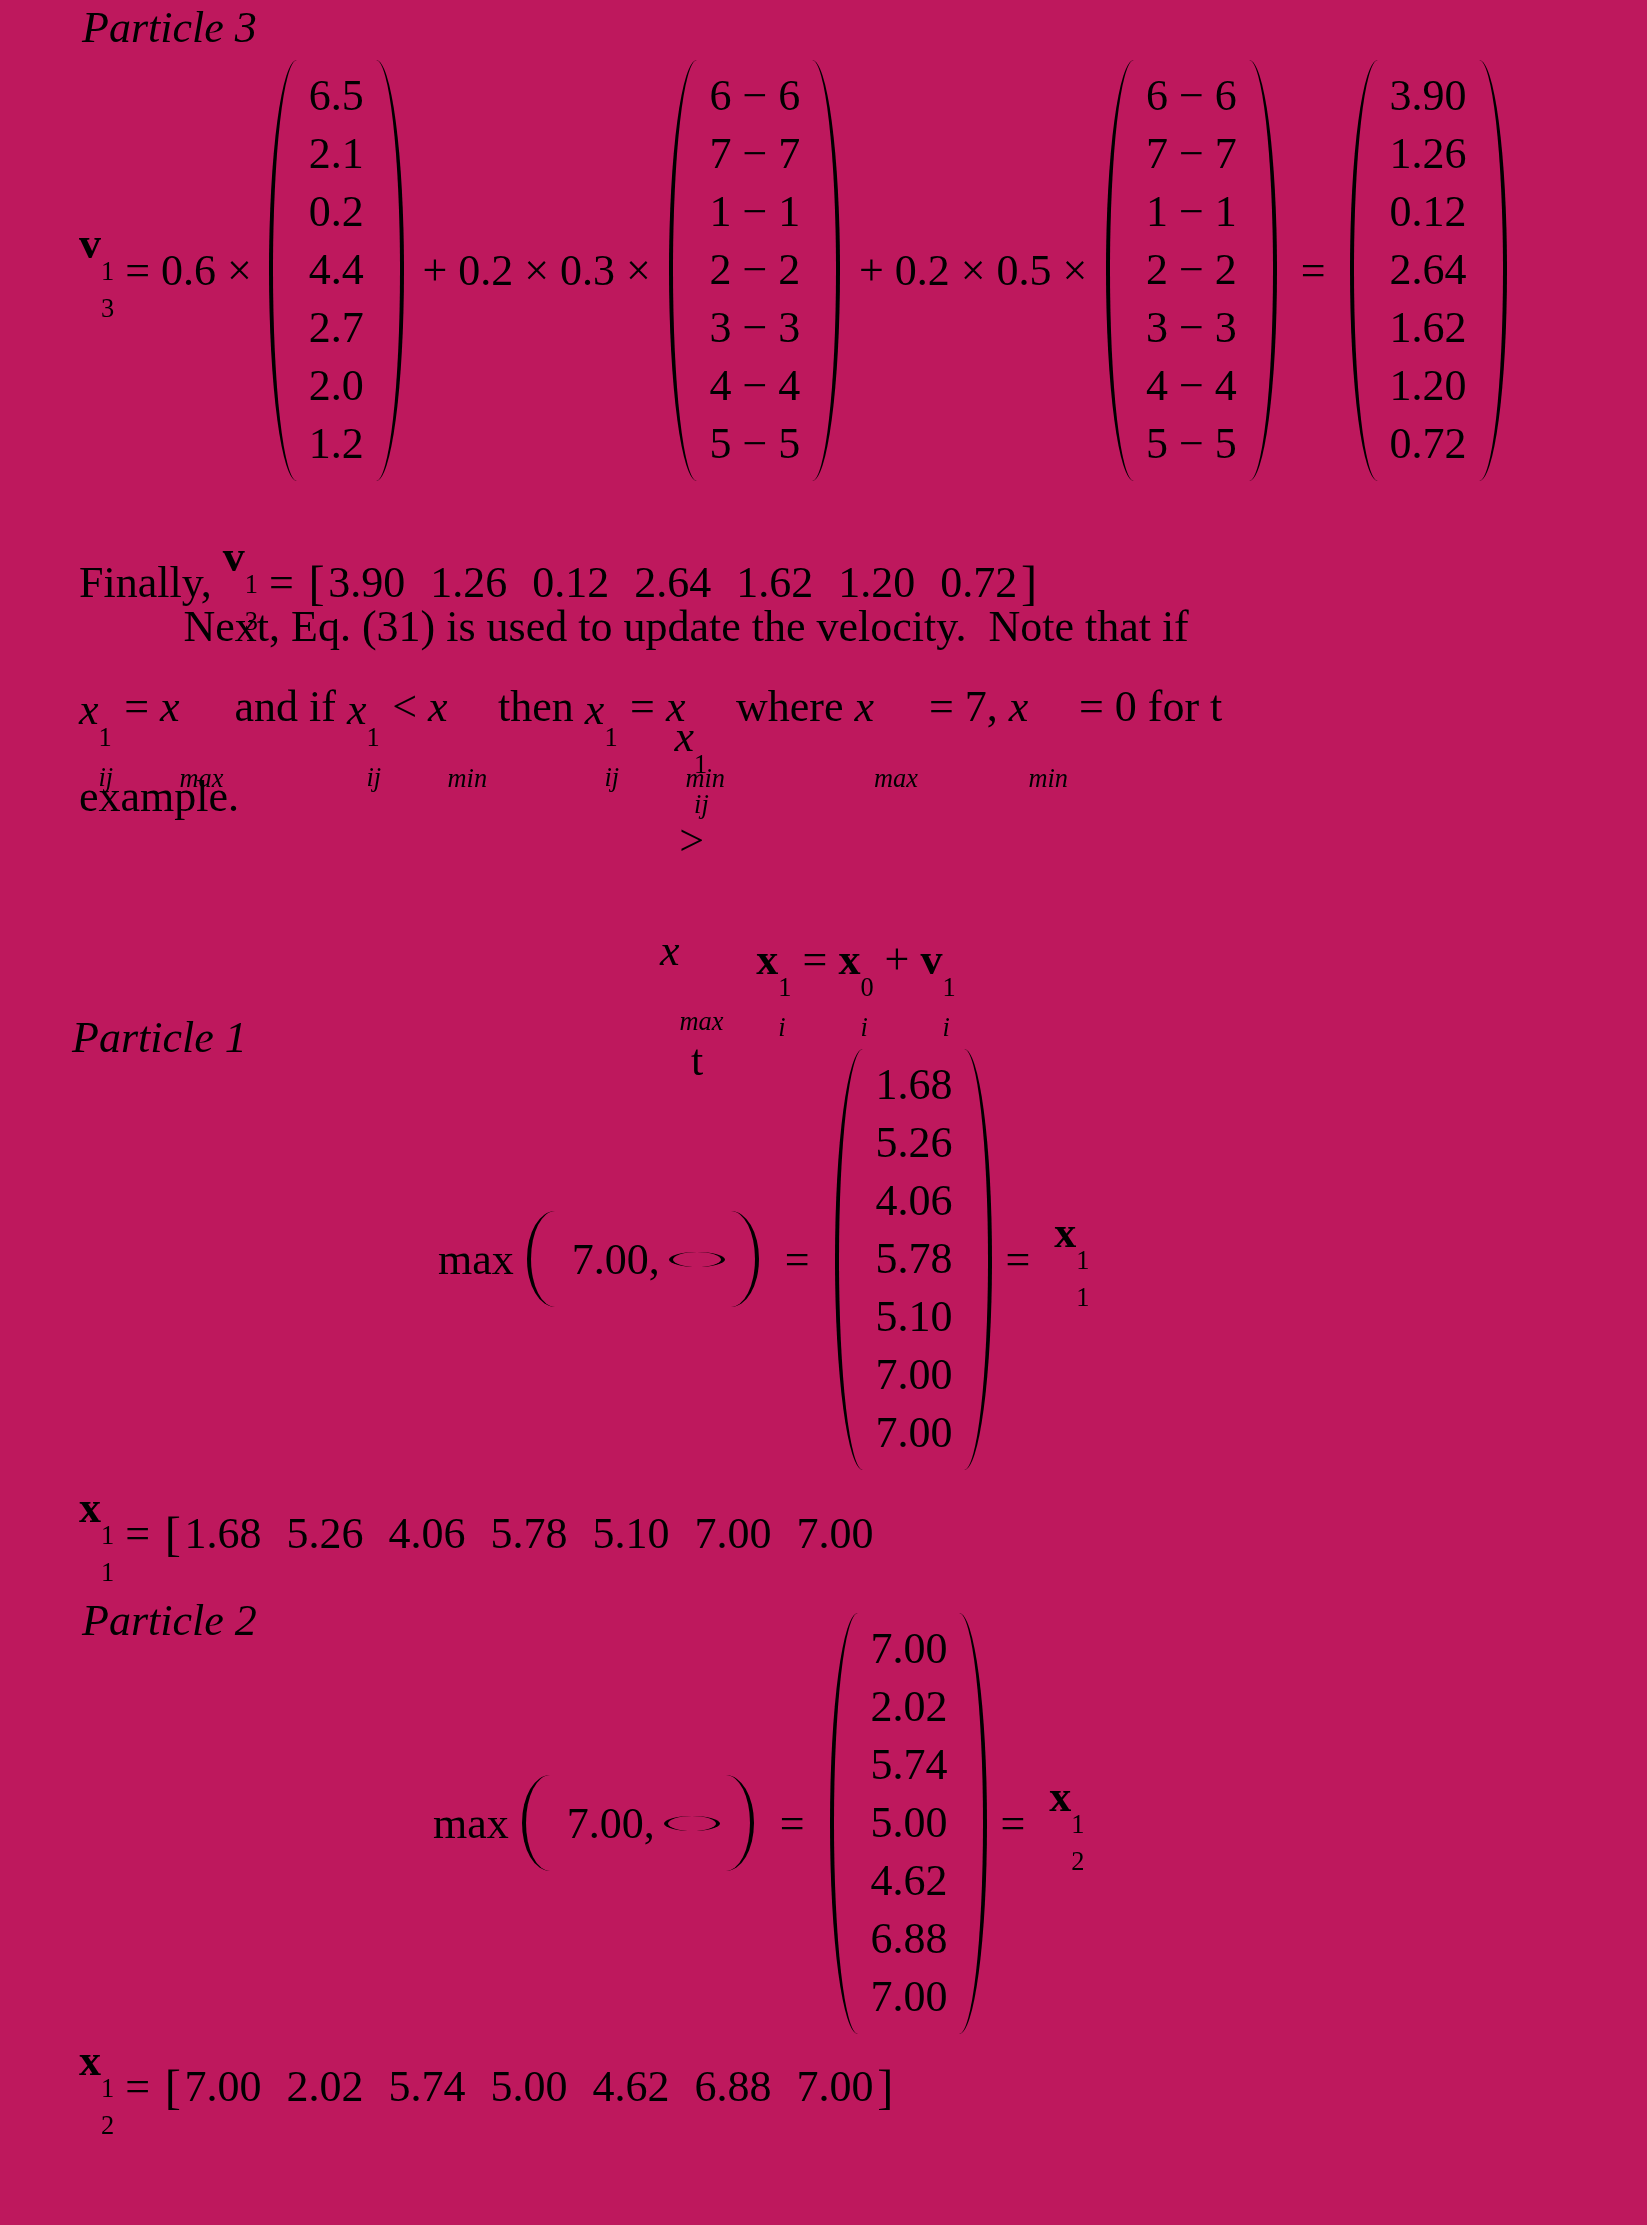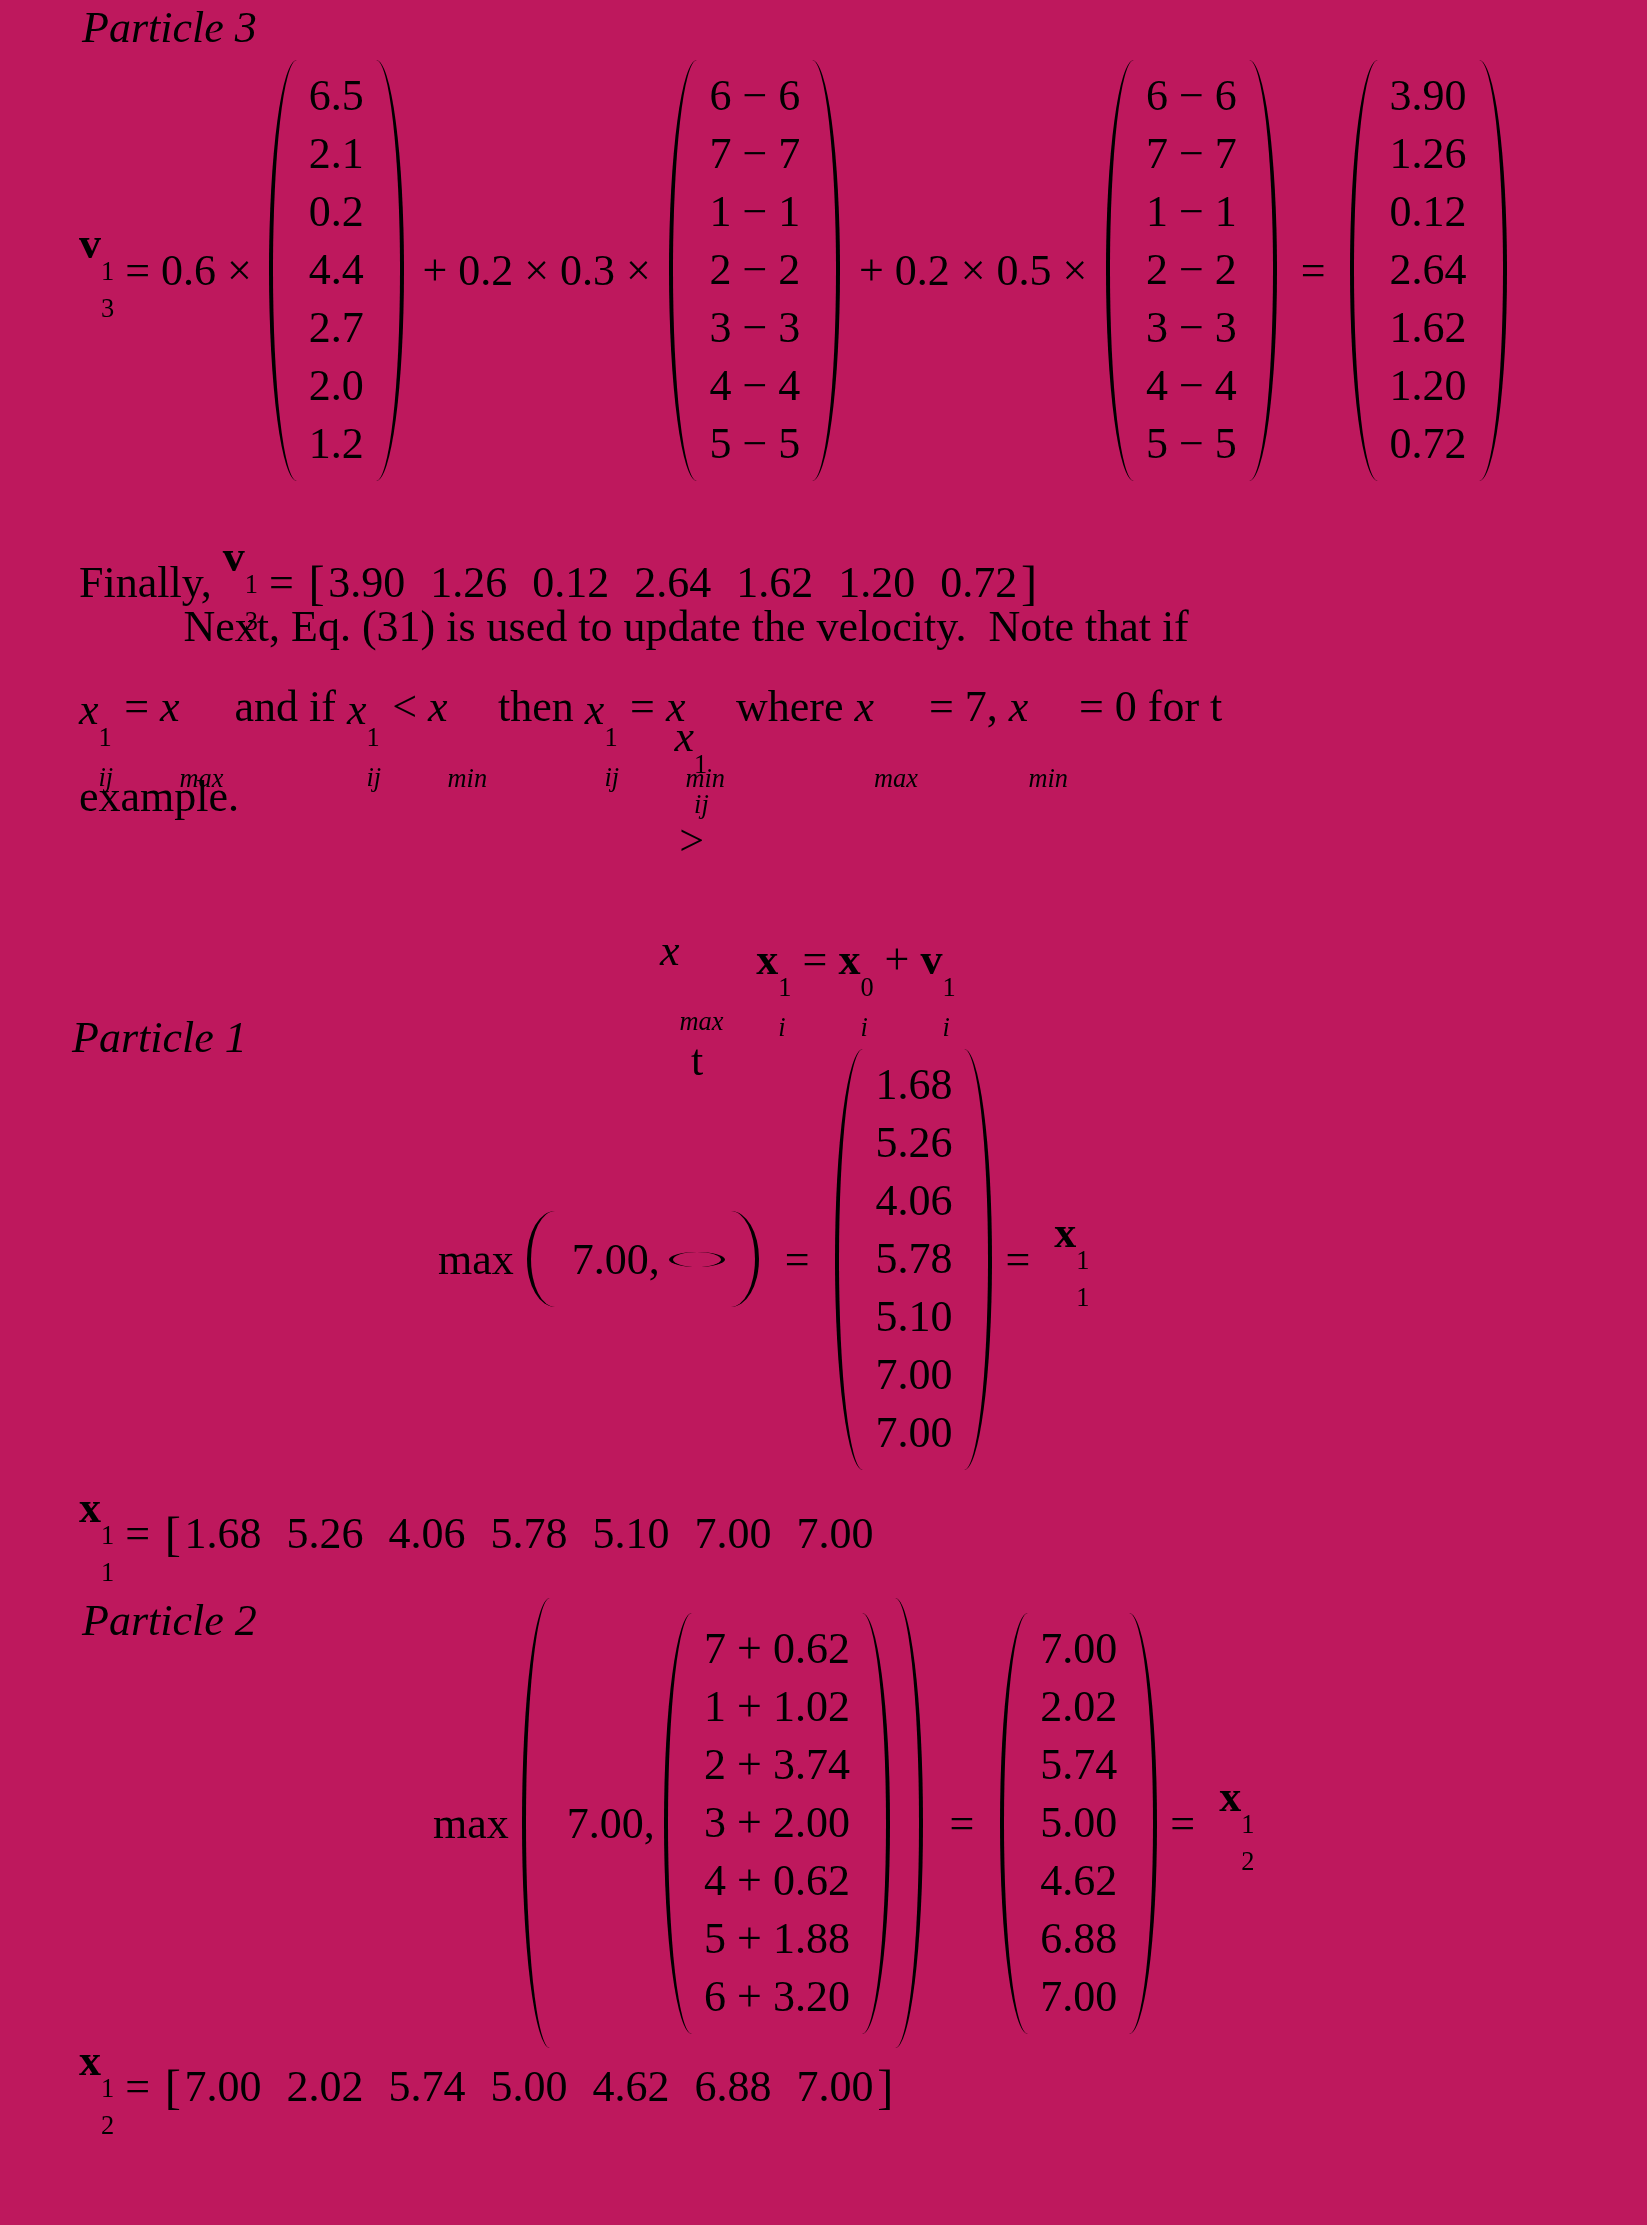--- a/index.html
+++ b/index.html
@@ -340,29 +340,20 @@
 
   <div class="abs heading" style="top:1595px;left:82px;">Particle 2</div>
 
   <div class="abs eqrow" style="top:1620px;left:433px;">
     <span class="t">max</span>
     <span class="maxwrap" style="margin-left:13px;">
       <span class="paren pl big"></span>
       <span class="maxarg">7.00,</span>
       <span class="mat">
         <span class="paren pl"></span>
-        <span class="mcol">
-            <span class="mrow">7 + 0.62</span>
-            <span class="mrow">1 + 1.02</span>
-            <span class="mrow">2 + 3.74</span>
-            <span class="mrow">3 + 2.00</span>
-            <span class="mrow">4 + 0.62</span>
-            <span class="mrow">5 + 1.88</span>
-            <span class="mrow">6 + 3.20</span>
-          </span>
         <span class="paren pr"></span>
       </span>
       <span class="paren pr big" style="margin-left:5.6px;"></span>
     </span>
     <span class="op" style="margin:0 26px;">=</span>
     <span class="mat">
       <span class="paren pl"></span>
       <span class="mcol">
           <span class="mrow">7.00</span>
           <span class="mrow">2.02</span>

